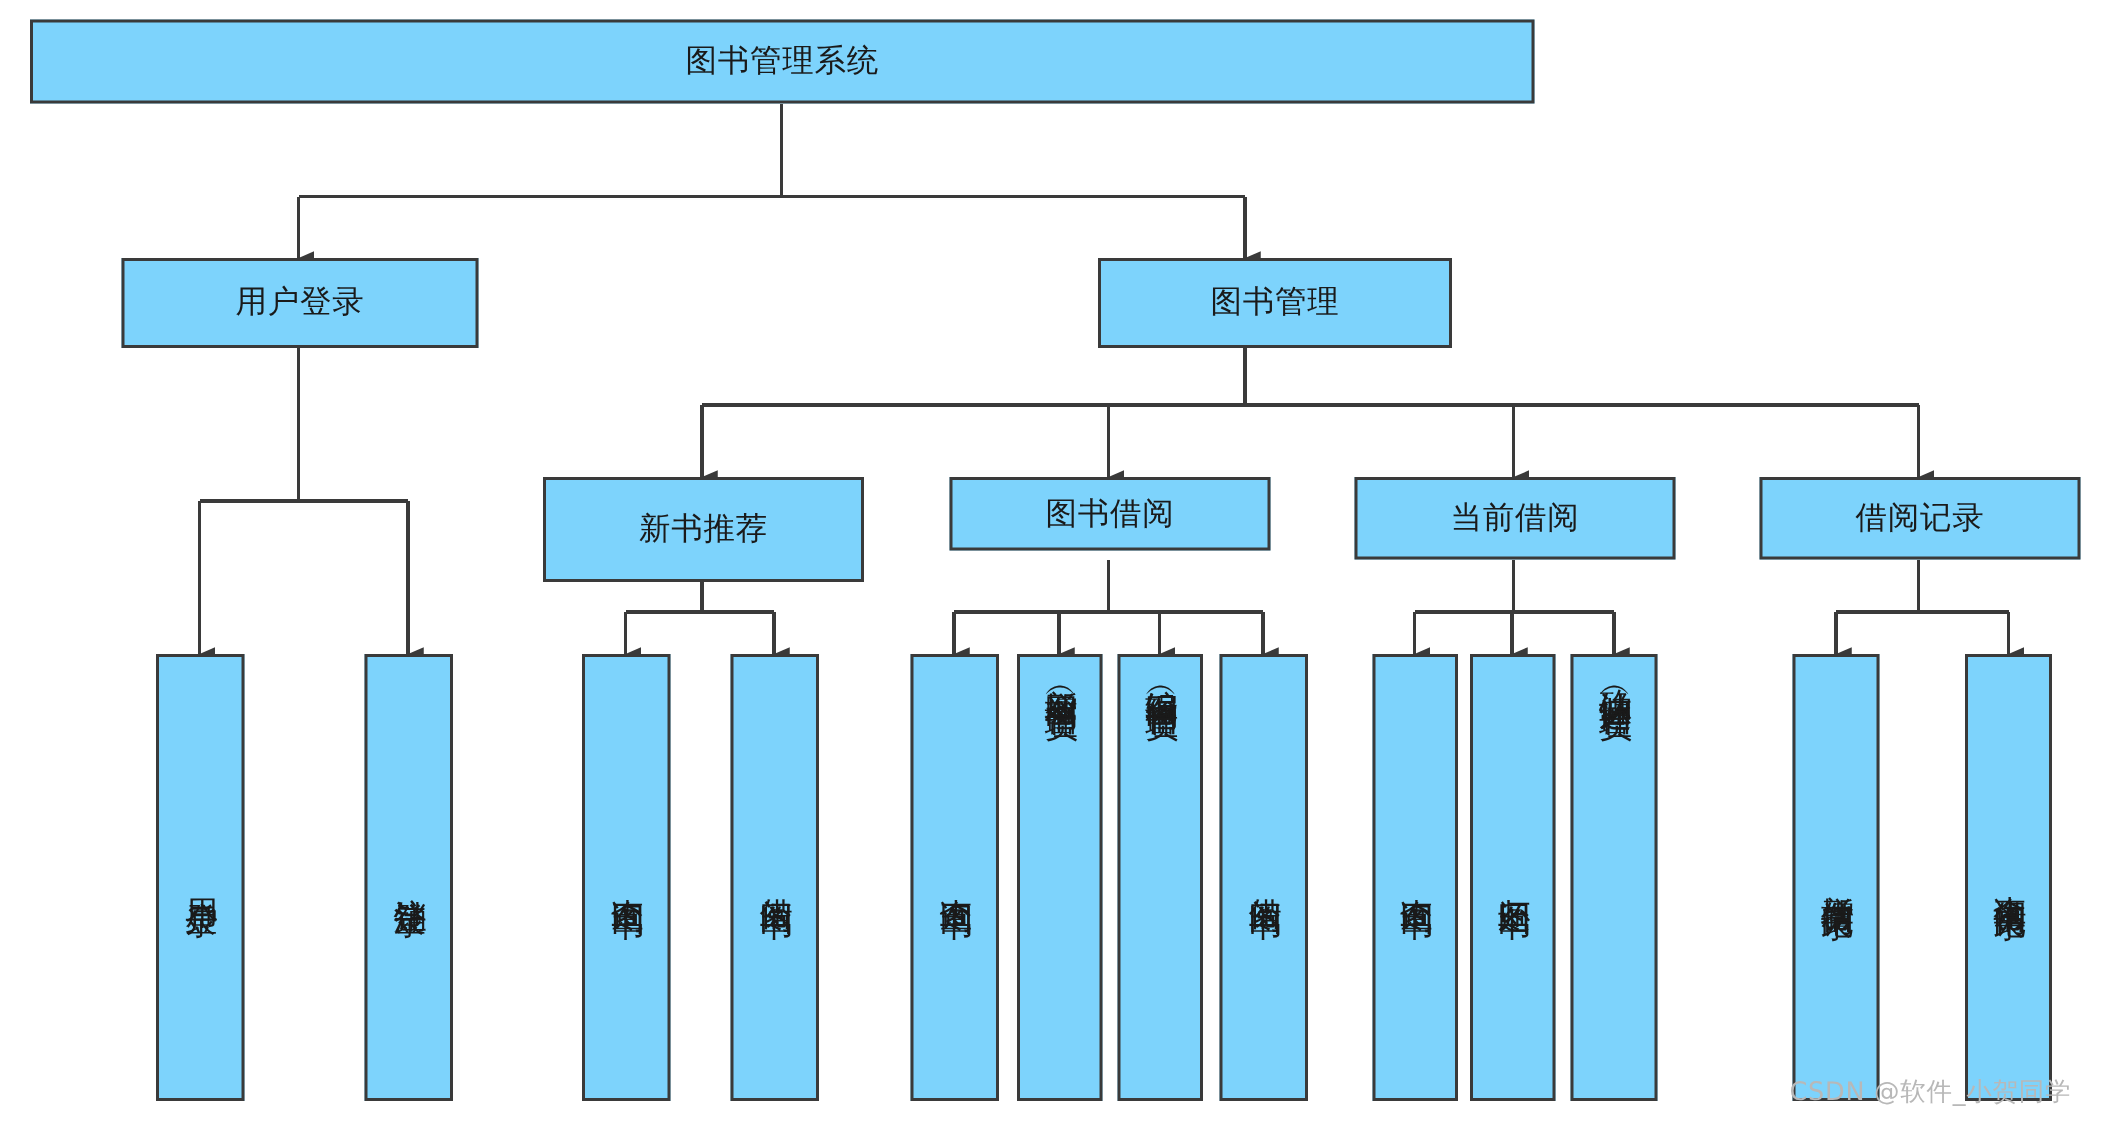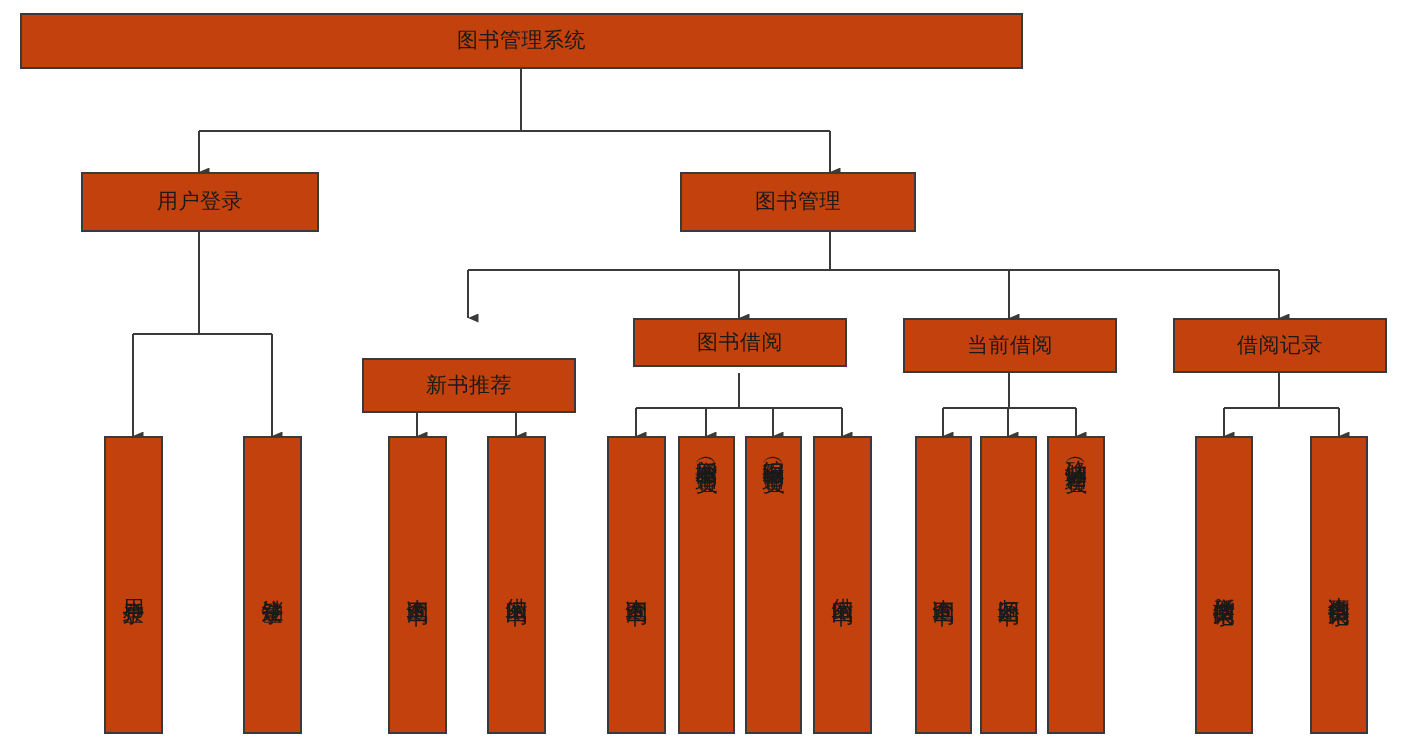--- a/index.html
+++ b/index.html
@@ -18,21 +18,21 @@
   #svg-layer {
     position: absolute;
     left: 0;
     top: 0;
     width: 1405px;
     height: 747px;
   }
   .node {
     position: absolute;
     box-sizing: border-box;
-    background: #c2410c;
+    background: #7dd3fc;
     border: 2.5px solid #3a3a3a;
     display: flex;
     align-items: center;
     justify-content: center;
     color: #1a1a1a;
   }
   .node .label {
     display: block;
     text-align: center;
     line-height: 1.12;
@@ -112,24 +112,24 @@
       </g>
   </svg>
 
   <div id="nodes-layer">
       <div class="node horiz" style="left: 20px; top: 13px; width: 1003px; height: 56px;">
         <span class="label">图书管理系统</span>
       </div>
       <div class="node horiz" style="left: 81px; top: 172px; width: 238px; height: 60px;">
         <span class="label">用户登录</span>
       </div>
-      <div class="node horiz" style="left: 680px; top: 172px; width: 236px; height: 60px;">
+      <div class="node horiz" style="left: 732px; top: 172px; width: 236px; height: 60px;">
         <span class="label">图书管理</span>
       </div>
-      <div class="node horiz" style="left: 362px; top: 318px; width: 214px; height: 55px; margin-top: 40px;">
+      <div class="node horiz" style="left: 362px; top: 318px; width: 214px; height: 70px;">
         <span class="label">新书推荐</span>
       </div>
       <div class="node horiz" style="left: 633px; top: 318px; width: 214px; height: 49px;">
         <span class="label">图书借阅</span>
       </div>
       <div class="node horiz" style="left: 903px; top: 318px; width: 214px; height: 55px;">
         <span class="label">当前借阅</span>
       </div>
       <div class="node horiz" style="left: 1173px; top: 318px; width: 214px; height: 55px; justify-content: center;">
         <span class="label">借阅记录</span>
@@ -168,14 +168,15 @@
         <span class="label">确认归还（管理员）</span>
       </div>
       <div class="node vert" style="left: 1195px; top: 436px; width: 58px; height: 298px;">
         <span class="label">新增借阅记录</span>
       </div>
       <div class="node vert" style="left: 1310px; top: 436px; width: 58px; height: 298px;">
         <span class="label">查询借阅记录</span>
       </div>
     </div>
 
+  <div class="watermark" style="left: 1193px; top: 716px; color: rgb(184, 184, 184);">CSDN @软件_小贺同学</div>
 
 </div>
 
 </body></html>

